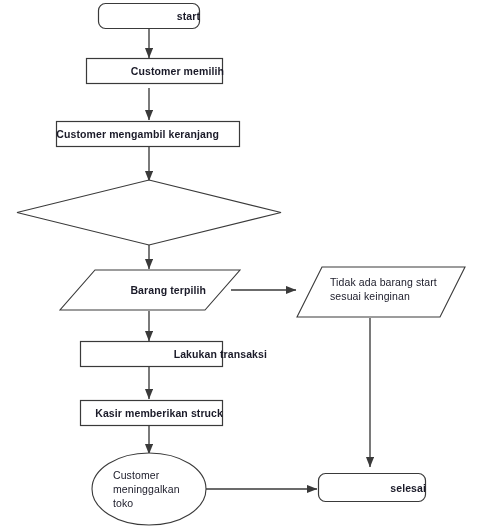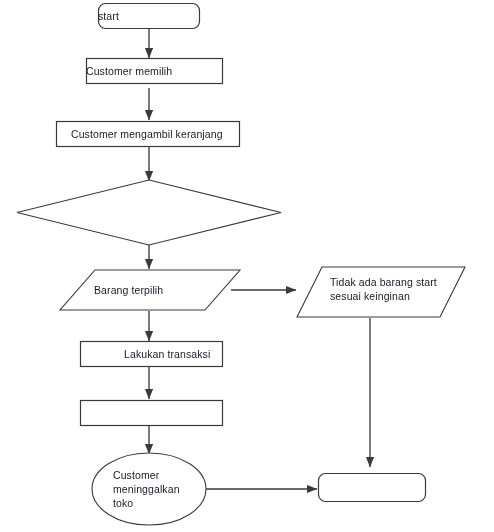--- a/index.html
+++ b/index.html
@@ -28,21 +28,22 @@
     position: absolute;
     color: #1a1a28;
     font-family: "Liberation Sans", sans-serif;
     font-size: 10.5px;
     line-height: 14px;
     letter-spacing: 0.1px;
     white-space: pre-line;
     pointer-events: none;
   }
   .lbl-center {
-    text-align: left;
+    text-align: right;
+    font-weight: bold;
   }
   .lbl-left {
     text-align: left;
   }
 </style>
 </head>
 <body>
 
 <div id="canvas">
 
@@ -86,29 +87,31 @@
       <ellipse cx="149" cy="489" rx="57" ry="36" stroke-width="1.1"></ellipse>
 
       <rect x="318.5" y="473.5" width="107" height="28" rx="7" ry="7" stroke-width="1.2"></rect>
     </g>
   </svg>
 
   <div class="node-label lbl-center" style="left:98px; top:9px; width:102px;">start</div>
 
   <div class="node-label lbl-center" style="left:86px; top:64px; width:138px;">Customer memilih</div>
 
-  <div class="node-label lbl-center" style="left:56px; top:127px; width:163px;margin-left:15px;">Customer mengambil keranjang</div>
+  <div class="node-label lbl-center" style="left:56px; top:127px; width:163px;">Customer mengambil keranjang</div>
 
 
   <div class="node-label lbl-center" style="left:94px; top:283px; width:112px;">Barang terpilih</div>
 
   <div class="node-label lbl-left" style="left:330px; top:275px; width:130px;">Tidak ada barang start
 sesuai keinginan</div>
 
   <div class="node-label lbl-center" style="left:80px; top:347px; width:143px;padding-left:44px;">Lakukan transaksi</div>
 
+  <div class="node-label lbl-center" style="left:80px; top:406px; width:143px;">Kasir memberikan struck</div>
 
   <div class="node-label lbl-left" style="left:113px; top:468px; width:90px;">Customer
 meninggalkan
 toko</div>
 
+  <div class="node-label lbl-center" style="left:318px; top:481px; width:108px;">selesai</div>
 
 </div>
 
 </body></html>

